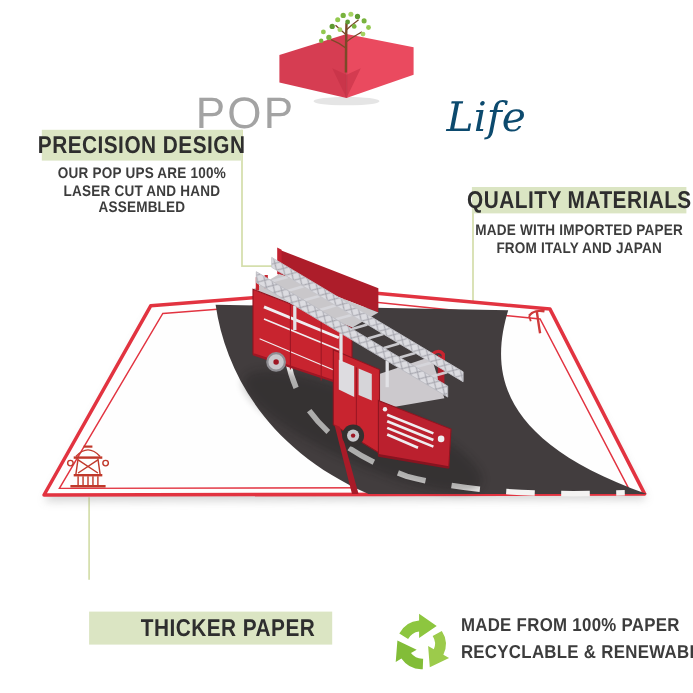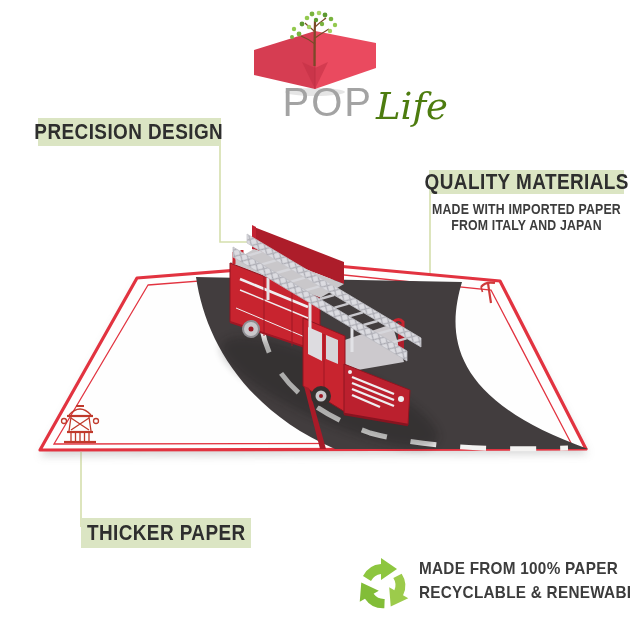--- a/index.html
+++ b/index.html
@@ -8,25 +8,25 @@
   #scene{position:absolute;left:0;top:0;width:630px;height:630px;}
   
   .callout-title{position:absolute;background:#dbe5c3;display:flex;align-items:center;justify-content:center;text-align:center;}
   .callout-title .t{display:inline-block;transform:scaleX(.86);transform-origin:center;
      font-size:22px;font-weight:600;letter-spacing:.5px;color:#2e2e2e;white-space:nowrap;}
   .callout-body{position:absolute;text-align:center;color:#3c3c3c;}
   .callout-body .ln{display:block;transform:scaleX(.88);transform-origin:center;
      font-size:14px;font-weight:700;line-height:15.5px;letter-spacing:.2px;white-space:nowrap;}
   
   #logo-icon{position:absolute;left:228px;top:8px;}
-  #brand-row{position:absolute;left:148px;top:82px;width:300px;height:46px;
-     display:flex;align-items:baseline;justify-content:flex-end;}
+  #brand-row{position:absolute;left:178px;top:82px;width:300px;height:46px;
+     display:flex;align-items:baseline;justify-content:space-between;}
   #brand-pop{font-size:40px;font-weight:400;color:#a3a3a3;letter-spacing:2px;line-height:40px;}
   #brand-life{font-family:"DejaVu Serif",serif;font-style:italic;font-size:37px;
-     color:#4d7c0f;margin-left:3px;position:relative;top:3px;}
+     color:#0c4a6e;margin-left:3px;position:relative;top:3px;}
   
   #eco-icon{position:absolute;left:350px;top:552px;}
   #eco-text{position:absolute;left:419px;top:557px;color:#3c3c3c;}
   #eco-text .ln{display:block;transform:scaleX(.9);transform-origin:left center;
      font-size:17px;font-weight:600;line-height:24px;letter-spacing:.3px;white-space:nowrap;}
 </style>
 </head>
 <body>
 
 <div id="stage">
@@ -192,30 +192,35 @@
     </g>
   </svg>
   <div id="brand-row">
     <span id="brand-pop">POP</span>
     <span id="brand-life">Life</span>
   </div>
 
   <div class="callout-title" style="left:38px;top:118px;width:182px;height:28px;">
     <span class="t">PRECISION DESIGN</span>
   </div>
+  <div class="callout-body" style="left:20px;top:150px;width:218px;">
+    <span class="ln">OUR POP UPS ARE 100%</span>
+    <span class="ln">LASER CUT AND HAND</span>
+    <span class="ln">ASSEMBLED</span>
+  </div>
 
   <div class="callout-title" style="left:429px;top:170px;width:195px;height:24px;">
     <span class="t">QUALITY MATERIALS</span>
   </div>
   <div class="callout-body" style="left:417px;top:202px;width:219px;">
     <span class="ln">MADE WITH IMPORTED PAPER</span>
     <span class="ln">FROM ITALY AND JAPAN</span>
   </div>
 
-  <div class="callout-title" style="left:81px;top:518px;width:170px;height:30px;">
+  <div class="callout-title" style="left:81px;top:556px;width:190px;height:30px;padding-left:31px;">
     <span class="t">THICKER PAPER</span>
   </div>
 
   <svg id="eco-icon" width="66" height="66" viewBox="-33 -33 66 66" xmlns="http://www.w3.org/2000/svg">
     <g transform="translate(0,1)">
       <g>
         <path d="M -20,-10 A 22,22 0 0 1 -2,-22 L -2,-28 L 14,-17 L -2,-6 L -2,-12 A 13,13 0 0 0 -12,-5 Z" fill="#8dc63f"></path>
       </g>
       <g transform="rotate(120)">
         <path d="M -20,-10 A 22,22 0 0 1 -2,-22 L -2,-28 L 14,-17 L -2,-6 L -2,-12 A 13,13 0 0 0 -12,-5 Z" fill="#9ccb4b"></path>

